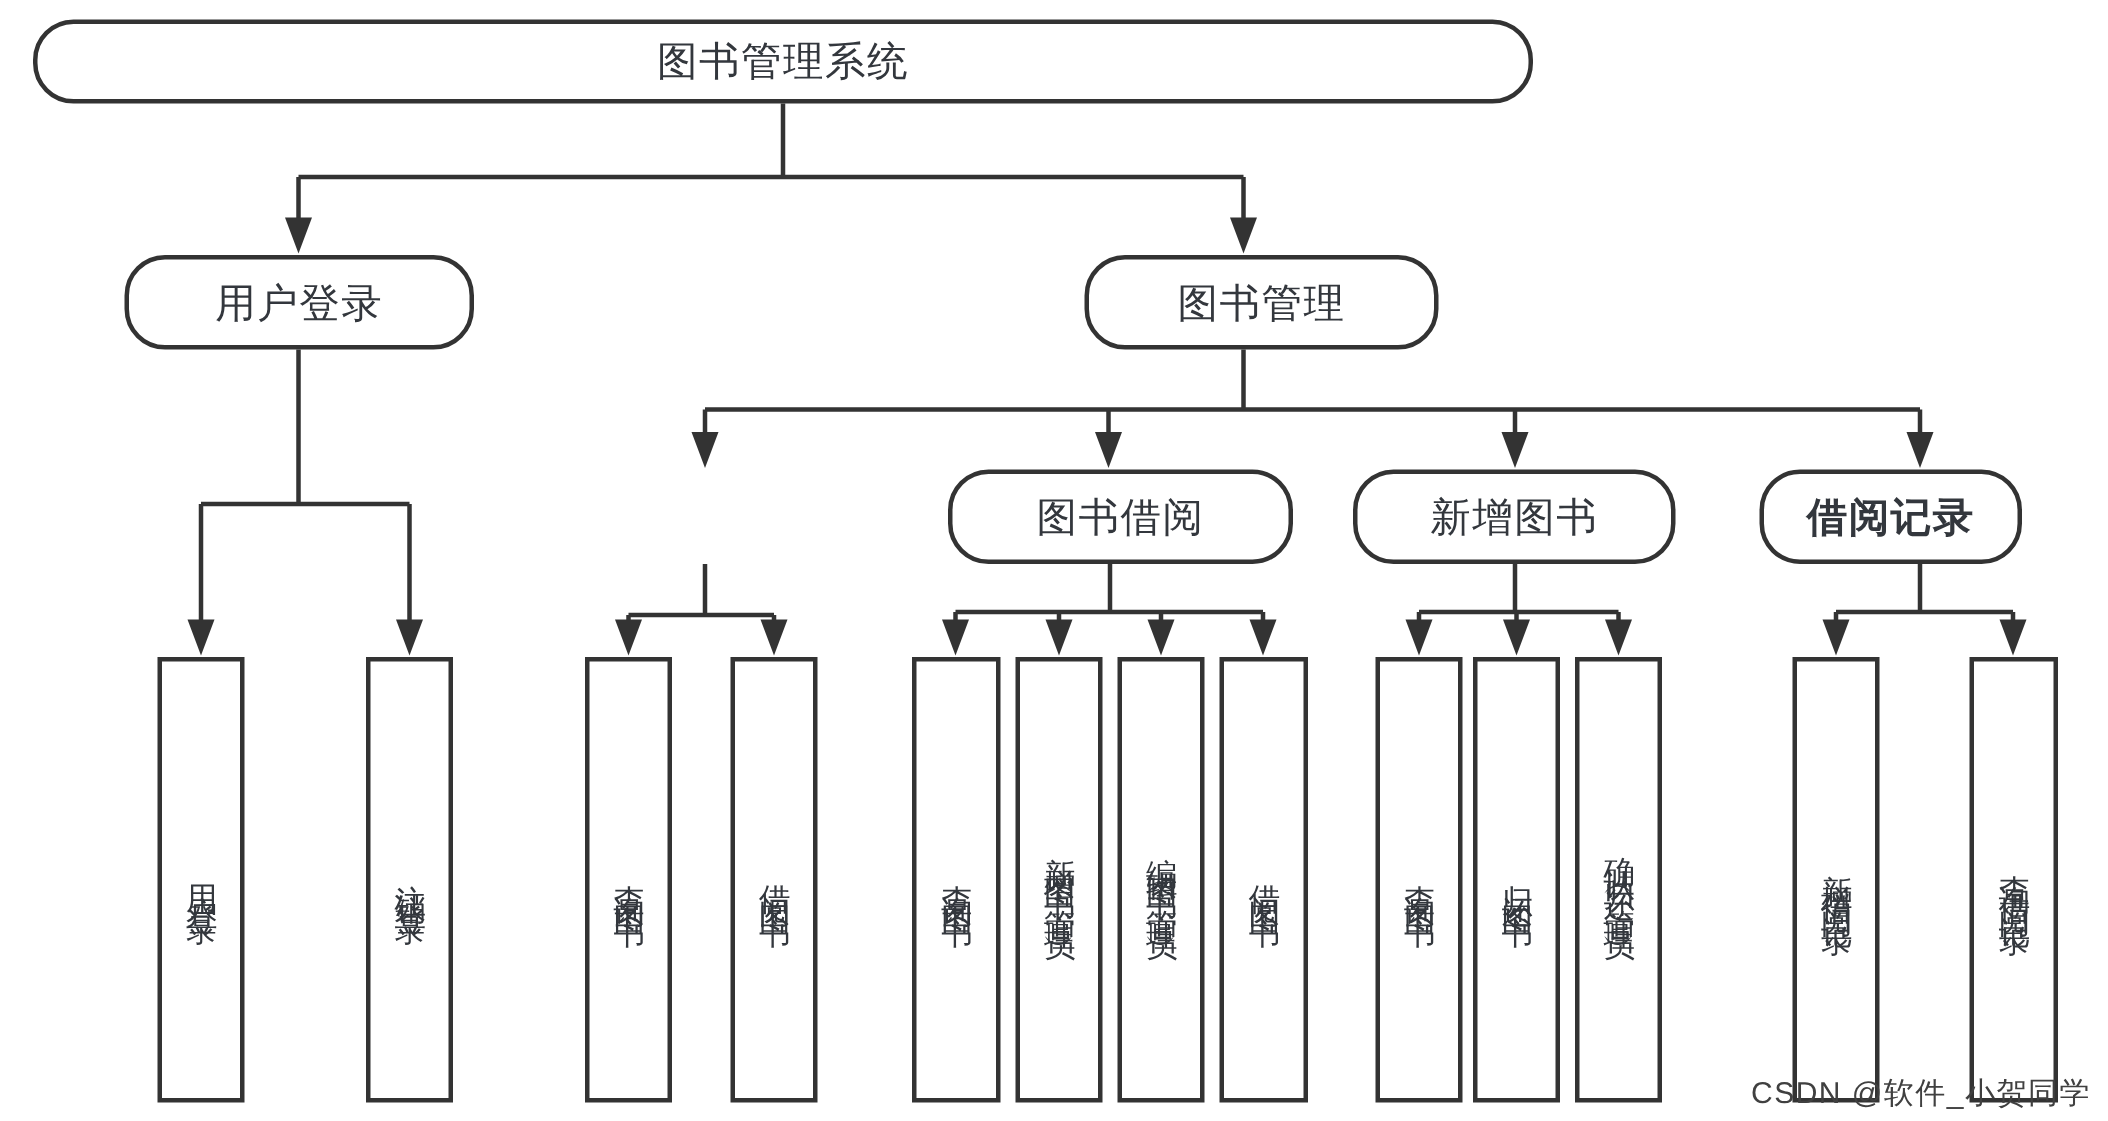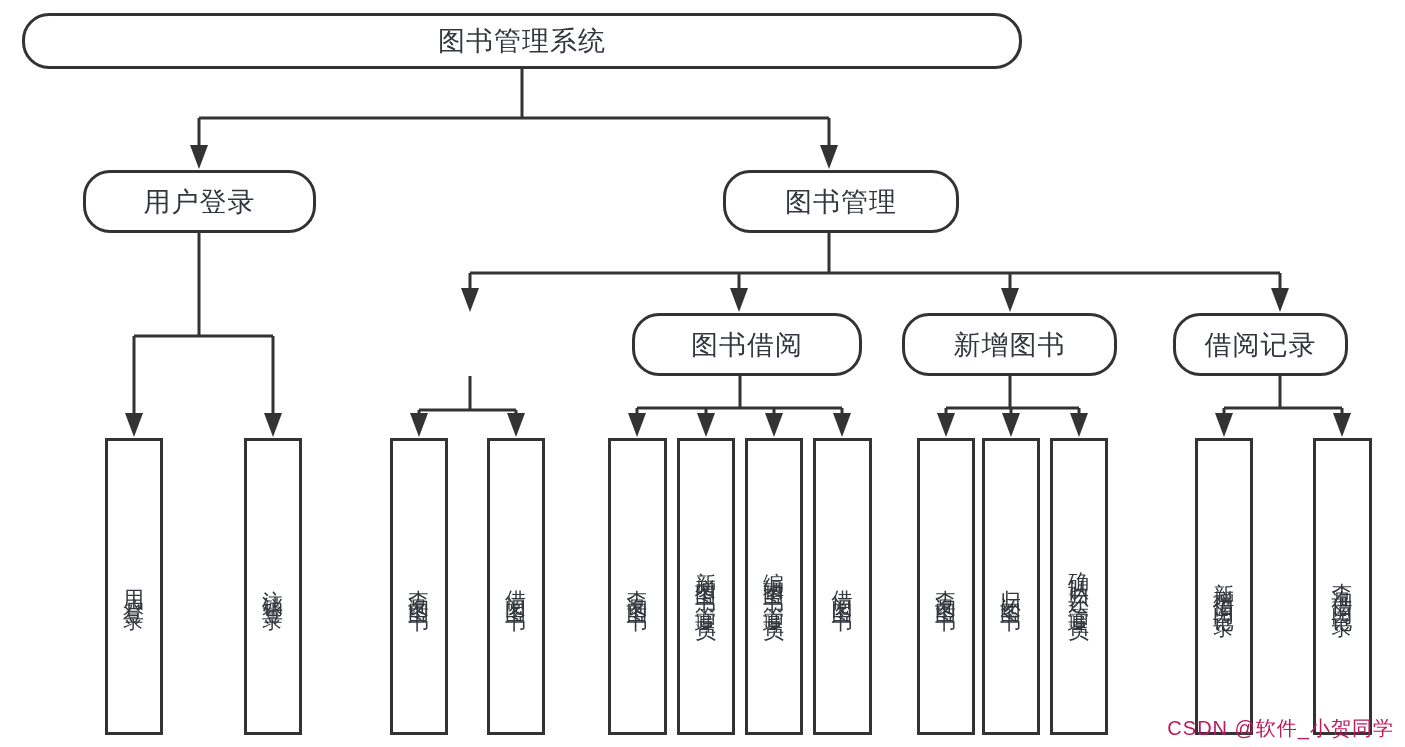--- a/index.html
+++ b/index.html
@@ -40,21 +40,21 @@
     font-size: 21px;
     letter-spacing: 7px;
     line-height: 1;
   }
   .watermark {
     position: absolute;
     right: 11px;
     bottom: 5px;
     font-size: 20px;
     letter-spacing: 1px;
-    color: #be185d;
+    color: #404040;
     z-index: 3;
     white-space: nowrap;
   }
 </style>
 </head>
 <body>
 
 <div class="canvas">
 
   <svg class="connectors" viewBox="0 0 1405 747" xmlns="http://www.w3.org/2000/svg" aria-hidden="true">
@@ -99,21 +99,21 @@
   <div class="box h-box" style="left:711px; top:170px; width:236px; height:63px;margin-left:12px;">
     <span>图书管理</span>
   </div>
 
   <div class="box h-box" style="left:632px; top:313px; width:230px; height:63px;">
     <span>图书借阅</span>
   </div>
   <div class="box h-box" style="left:902px; top:313px; width:215px; height:63px;">
     <span>新增图书</span>
   </div>
-  <div class="box h-box" style="left:1173px; top:313px; width:175px; height:63px;">
+  <div class="box h-box" style="left:1173px; top:313px; width:175px; height:63px;font-weight:bold;">
     <span>借阅记录</span>
   </div>
 
   <div class="box v-box" style="left:105px; top:438px; width:58px; height:297px;">
     <span>用户登录</span>
   </div>
   <div class="box v-box" style="left:244px; top:438px; width:58px; height:297px;">
     <span>注销登录</span>
   </div>
 

